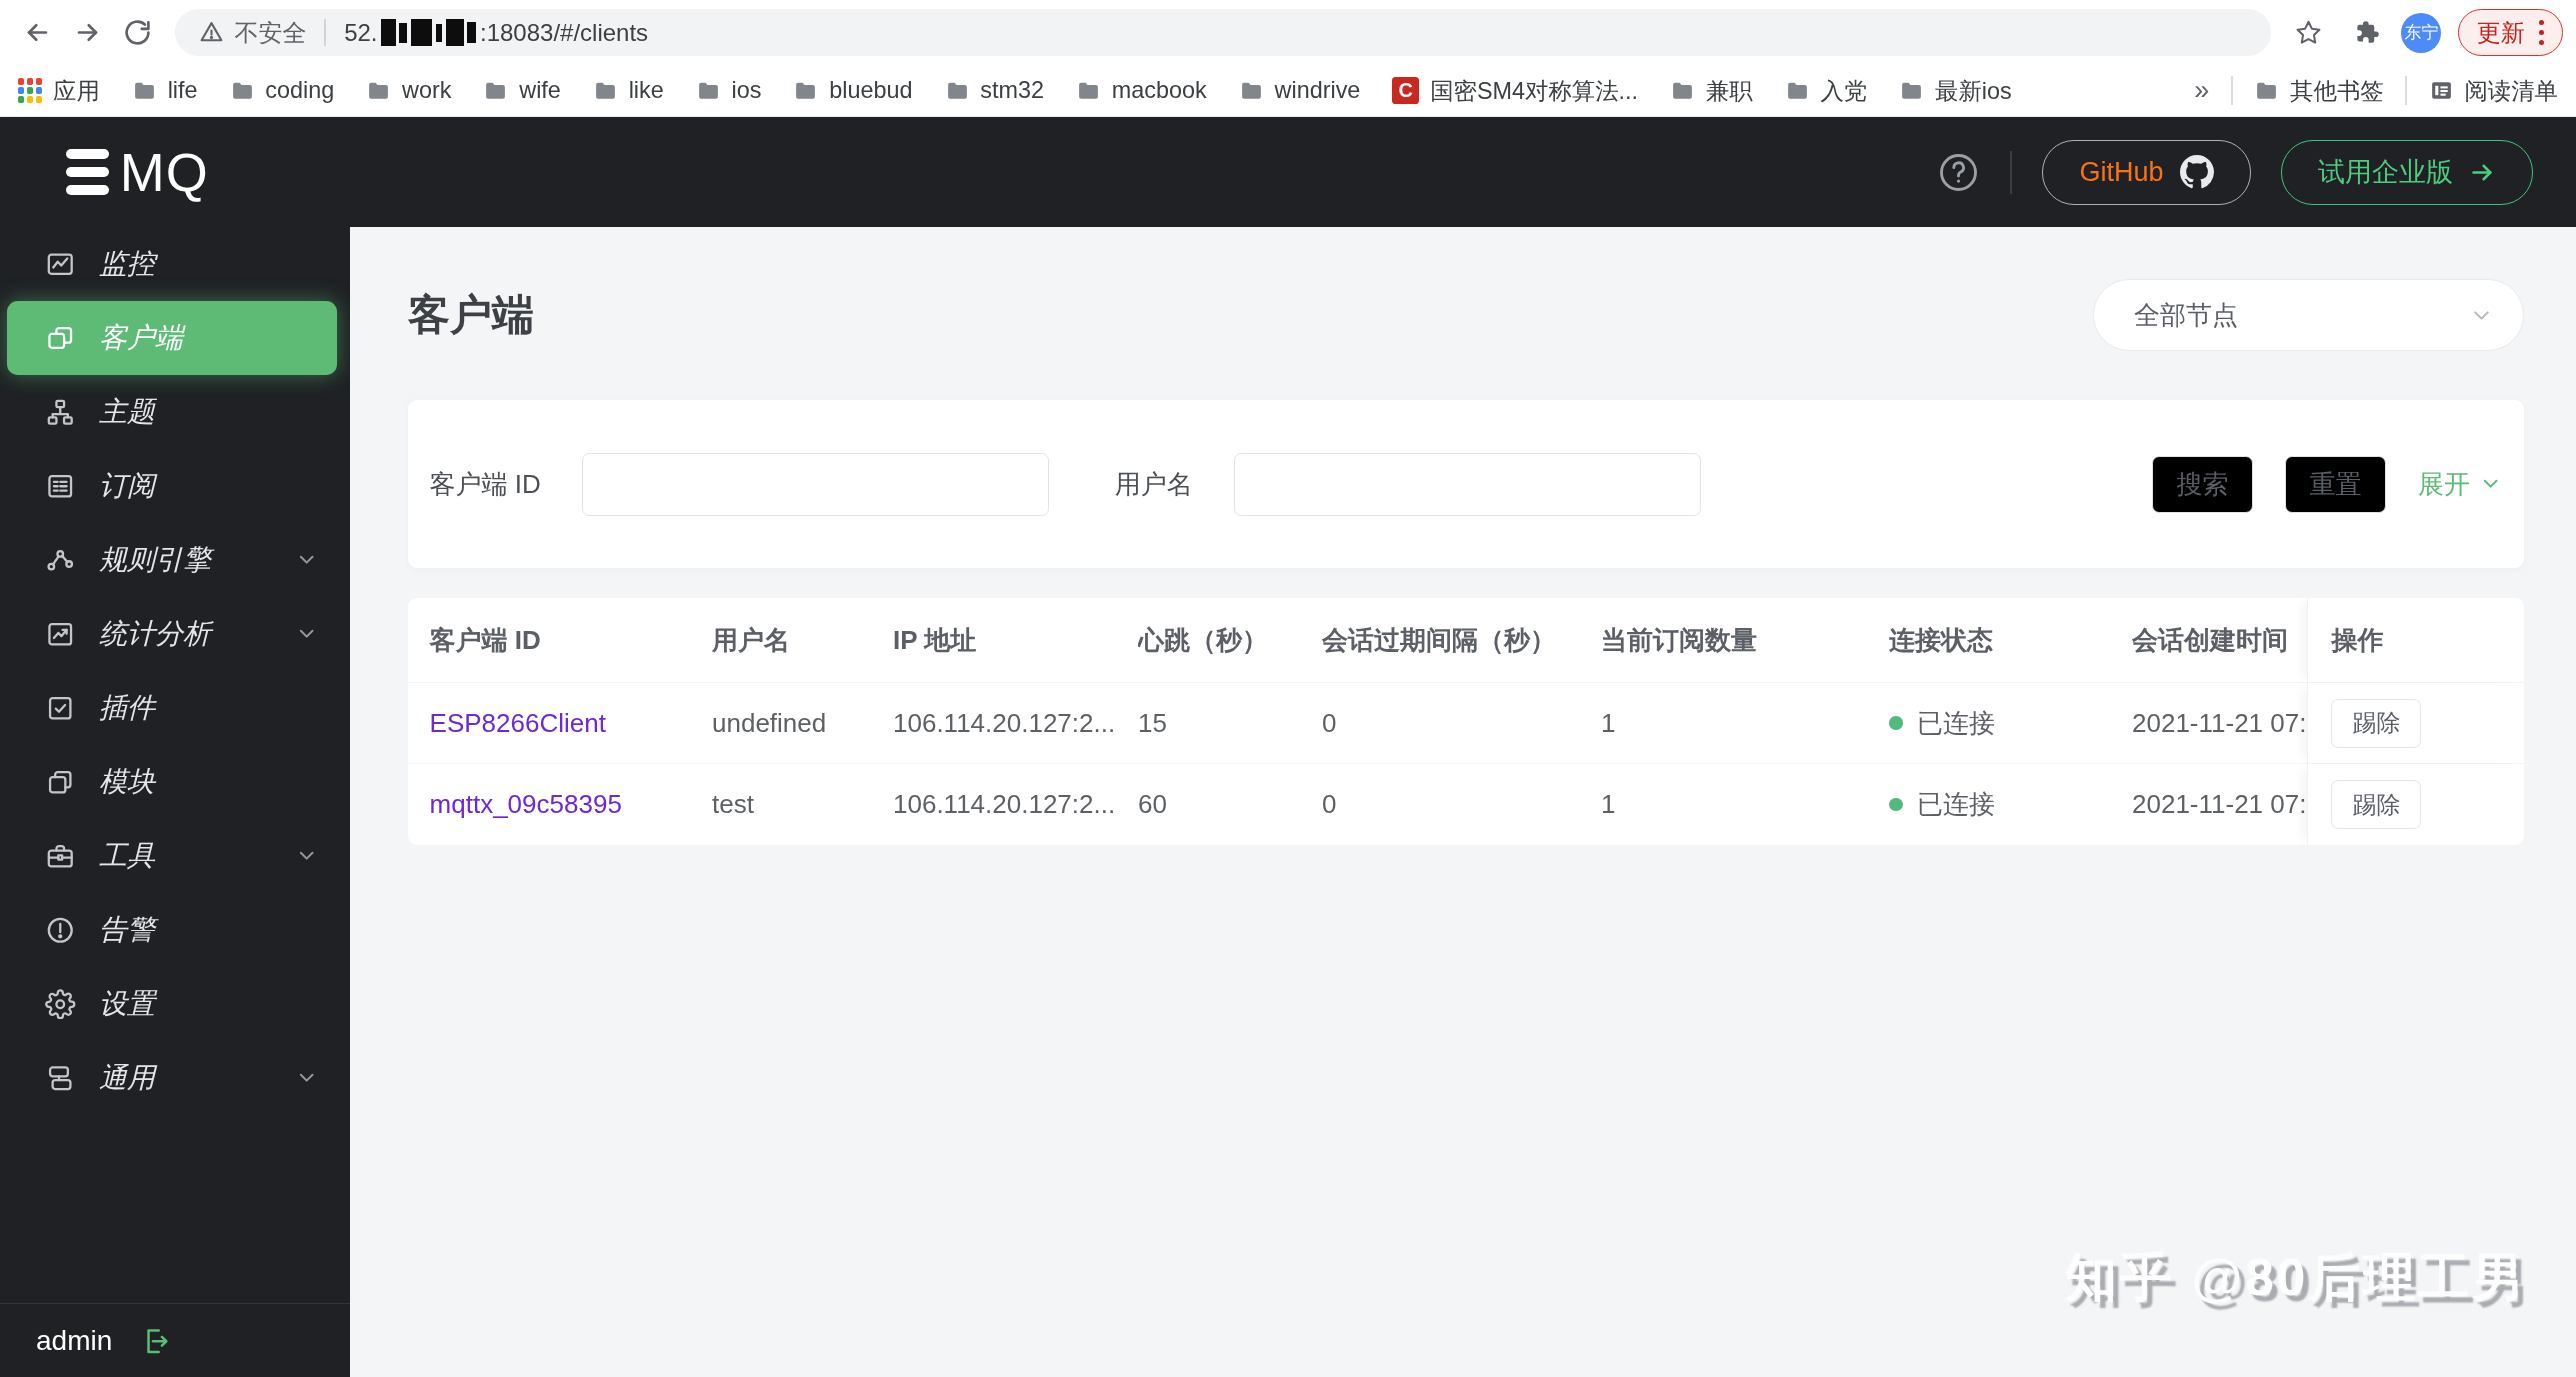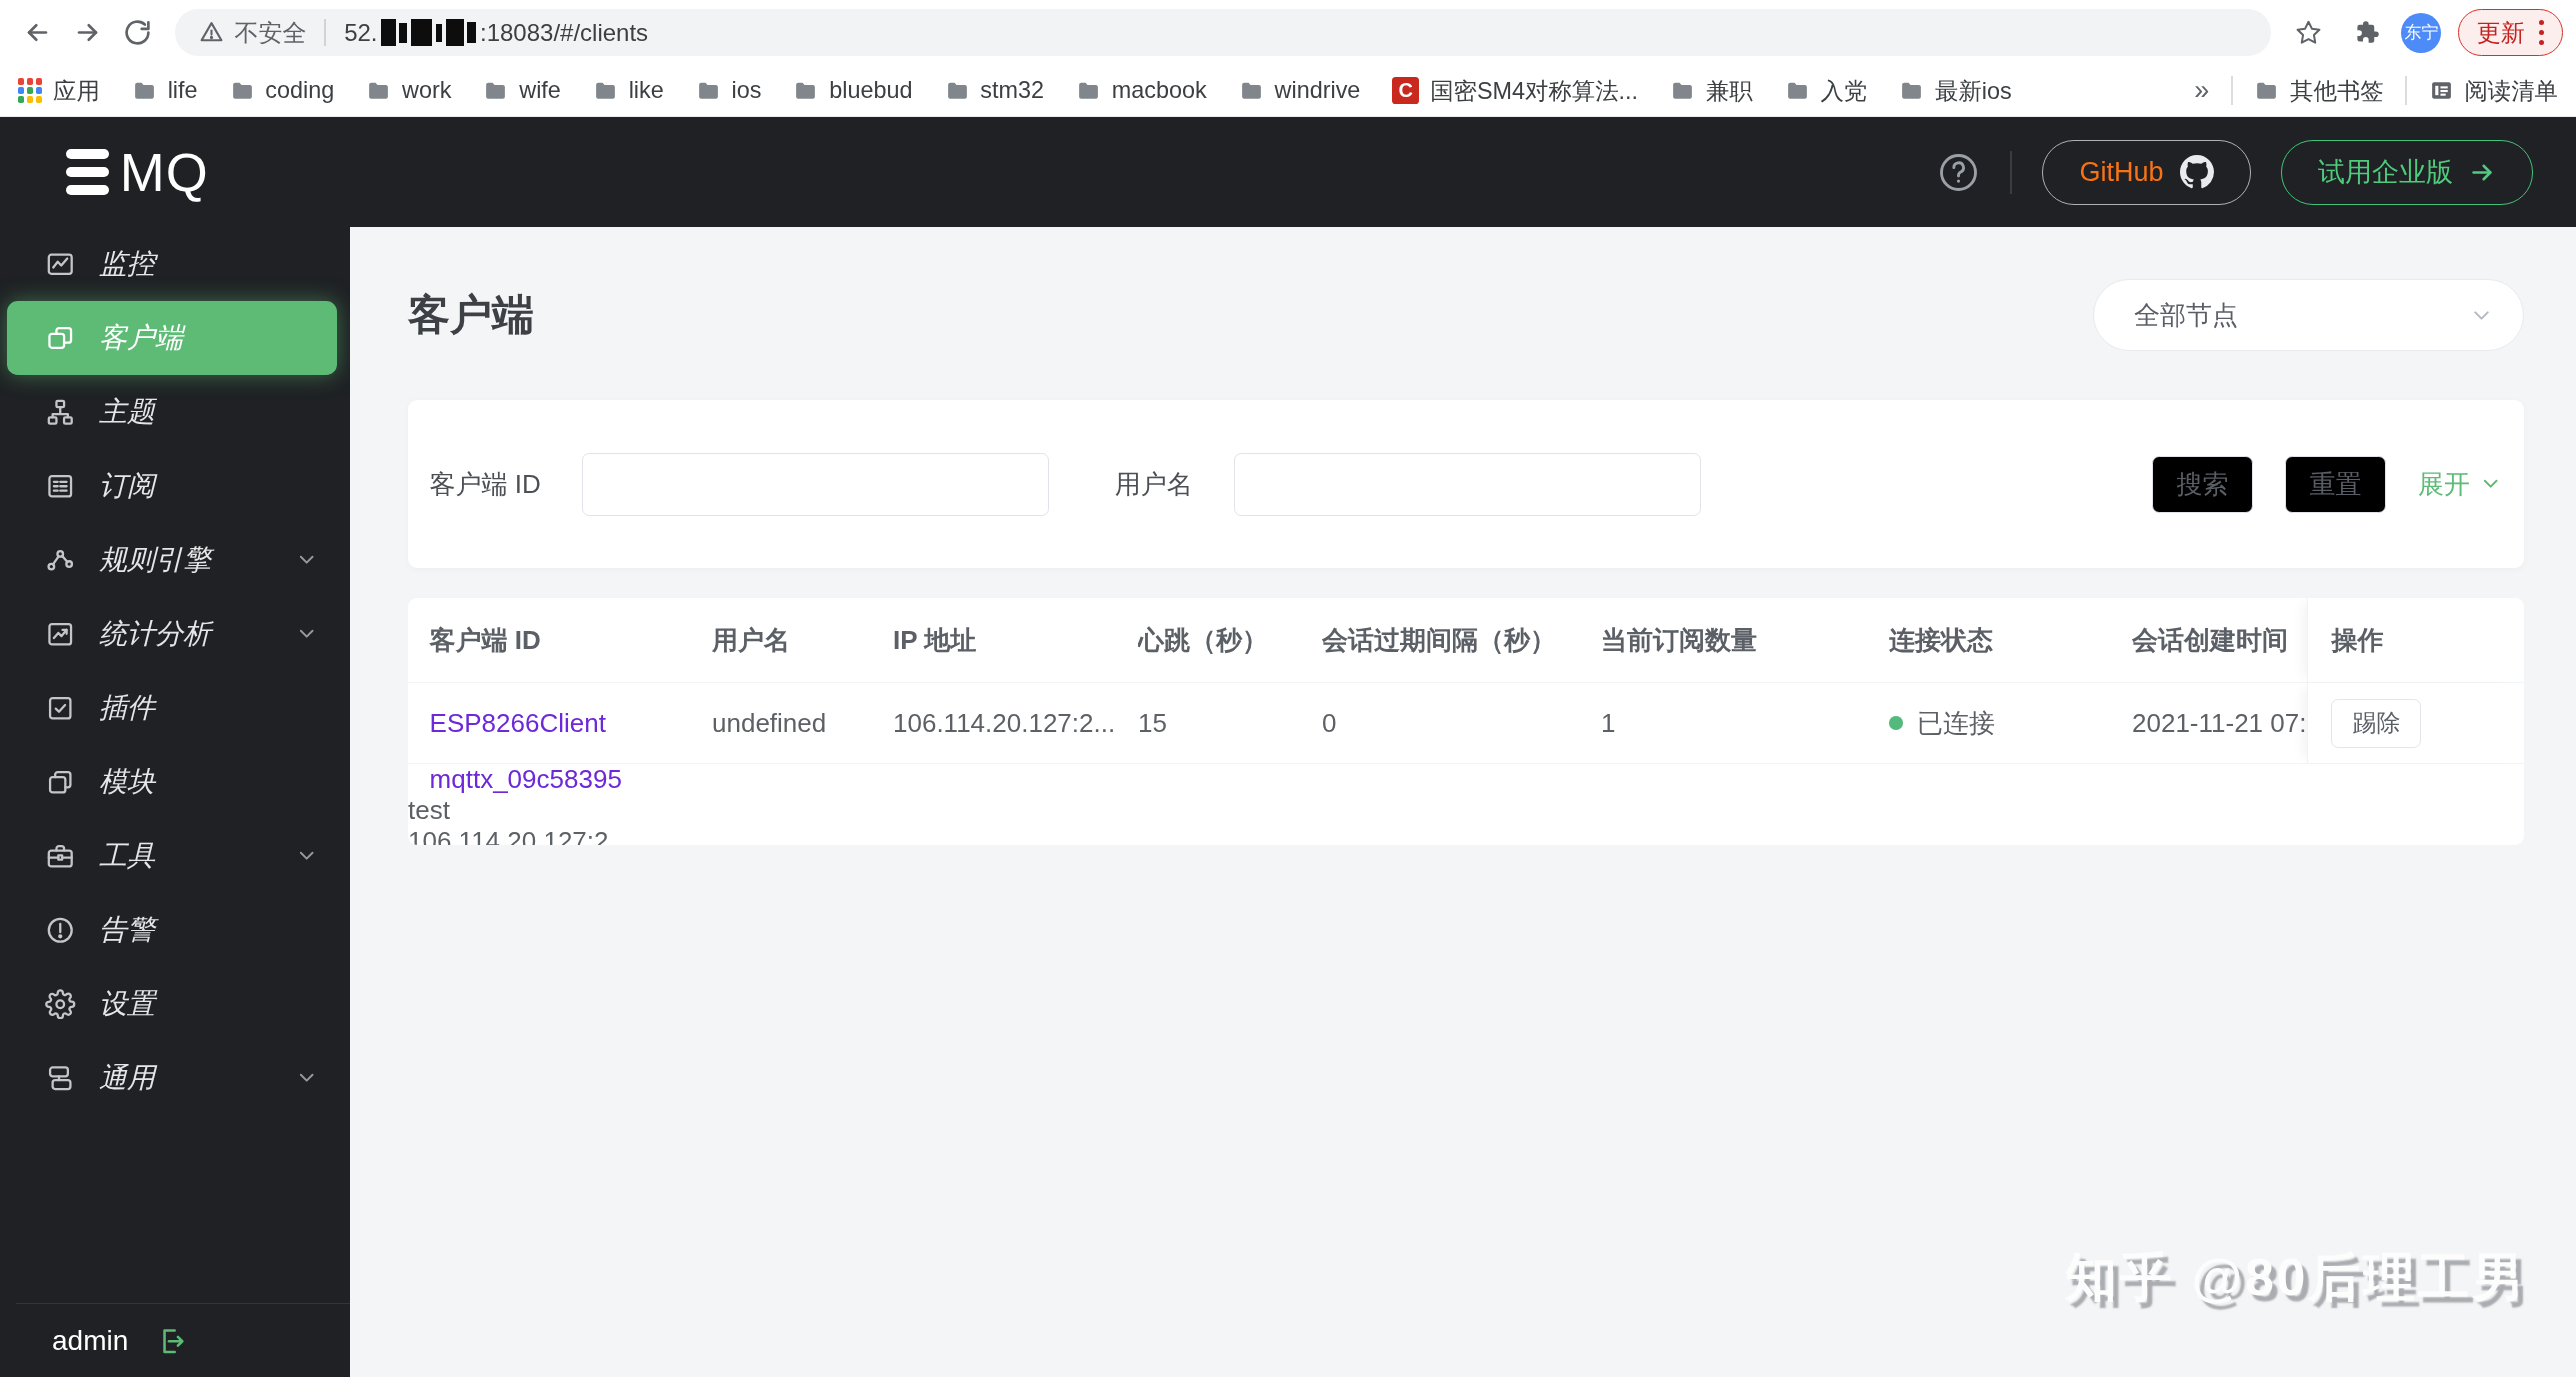--- a/index.html
+++ b/index.html
@@ -47,41 +47,41 @@
   .gh-btn { border-color:#aeb2b6; color:#f97316; }
   .ent-btn { border-color:#43c377; color:#4ecb7d; }
 
   .app-body { flex:1; display:flex; min-height:0; }
   .sidebar { width:350px; flex:0 0 auto; position:relative; }
   .menu-item { height:74px; display:flex; align-items:center; gap:23.4px; padding:0 32px 0 45px; color:#e4e6e8; font-size:28px; cursor:pointer;font-style:italic; }
   .menu-item .mi { width:30.5px; height:30.5px; color:#c3c6c9; flex:0 0 auto; }
   .menu-item .chev { margin-left:auto; width:23.4px; height:23.4px; color:#97999d; }
   .menu-item.active { background:#5dbb76; border-radius:10.8px; margin:0 12.6px 0 7.2px; padding-left:38px; color:#fff; box-shadow:0 0 21.6px rgba(93,187,118,.5); }
   .menu-item.active .mi { color:#fff; }
-  .sidebar-footer { position:absolute; left:16px; right:0; bottom:0; height:75px; border-top:0.9px solid rgba(255,255,255,.09); display:flex; align-items:center; gap:27px; padding:0 36px; color:#fff; font-size:28px; }
+  .sidebar-footer { position:absolute; left:0; right:0; bottom:0; height:75px; border-top:0.9px solid rgba(255,255,255,.09); display:flex; align-items:center; gap:27px; padding:0 36px; color:#fff; font-size:28px; }
   .logout-ic { width:30.5px; height:30.5px; color:#5dbb76; }
 
   .main { flex:1; background:#f4f5f7; padding:0 52px 0 58px; position:relative; overflow:hidden; }
   .title-row { margin-top:52px; display:flex; align-items:center; height:72px; }
   .page-title { font-size:42px; font-weight:600; color:#3d4044; }
   .node-select { margin-left:auto; width:431px; height:72px; background:#fff; border:1.8px solid #e8eaee; border-radius:36px; display:flex; align-items:center; padding:0 29px 0 40px; font-size:26px; color:#5a5e66; }
   .node-select .chev { margin-left:auto; width:25px; height:25px; color:#b5bac2; }
 
   .search-card { margin-top:49px; height:168px; background:#fff; border-radius:9px; display:flex; align-items:center; padding:0 21.6px; box-shadow:0 1.8px 7.2px rgba(31,33,36,.03); }
   .f-label { font-size:26px; color:#4c5055; white-space:nowrap; }
   .f-input { width:467px; height:63px; border:1.8px solid #e0e3e9; border-radius:7.2px; margin-left:41px; background:#fff; font-size:26px; padding:0 18px; color:#3d4044; outline:none; }
   .f-label.second { margin-left:66px; }
   .search-actions { margin-left:auto; display:flex; align-items:center; gap:32px; }
   .s-btn { width:101px; height:57px; background:#000000; border:1.8px solid #e0e3e9; border-radius:7.2px; font-size:26px; color:#5a5e66; display:flex; align-items:center; justify-content:center; font-family:inherit; }
   .expand-link { display:flex; align-items:center; gap:9px; color:#5dbb76; font-size:26px; }
   .expand-link .chev { width:23.4px; height:23.4px; }
 
   .table-card { margin-top:30px; background:#fff; border-radius:9px; overflow:hidden; }
   .t-row { display:flex; align-items:stretch; height:81px; font-size:26px; color:#5d6166; border-bottom:1.8px solid #f3f4f6; }
-  .t-row:last-child { border-bottom:none;flex-direction:column; }
+  .t-row:last-child { border-bottom:none; }
   .t-head { height:85px; font-weight:700; color:#5b5f66; }
   .tc { display:flex; align-items:center; flex:0 0 auto; overflow:hidden; white-space:nowrap; }
   .c1{width:304px;padding-left:21.6px}.c2{width:181px}.c3{width:245px}.c4{width:184px}
   .c5{width:279px}.c6{width:288px}.c7{width:243px;gap:14.4px}.c8{width:175px}
   .c9{width:216px;padding-left:23.4px;background:#fff;border-left:0.9px solid #f1f2f4;box-shadow:-9px 0 10.8px -5.4px rgba(0,0,0,.05)}
   .link { color:#6d28d9; }
   .status-dot { width:13.5px; height:13.5px; border-radius:50%; background:#54b97c; flex:0 0 auto; }
   .kick-btn { height:49px; padding:0 20px; background:#fff; border:1.8px solid #e2e5ea; border-radius:7.2px; font-size:24px; color:#5a5e66; font-family:inherit; }
 
   .watermark { position:absolute; right:49px; bottom:65px; font-size:52px; font-weight:700; color:#fdfdfd; letter-spacing:2.7px; text-shadow:5.4px 6.3px 1.8px rgba(80,84,92,.45); white-space:nowrap; }

